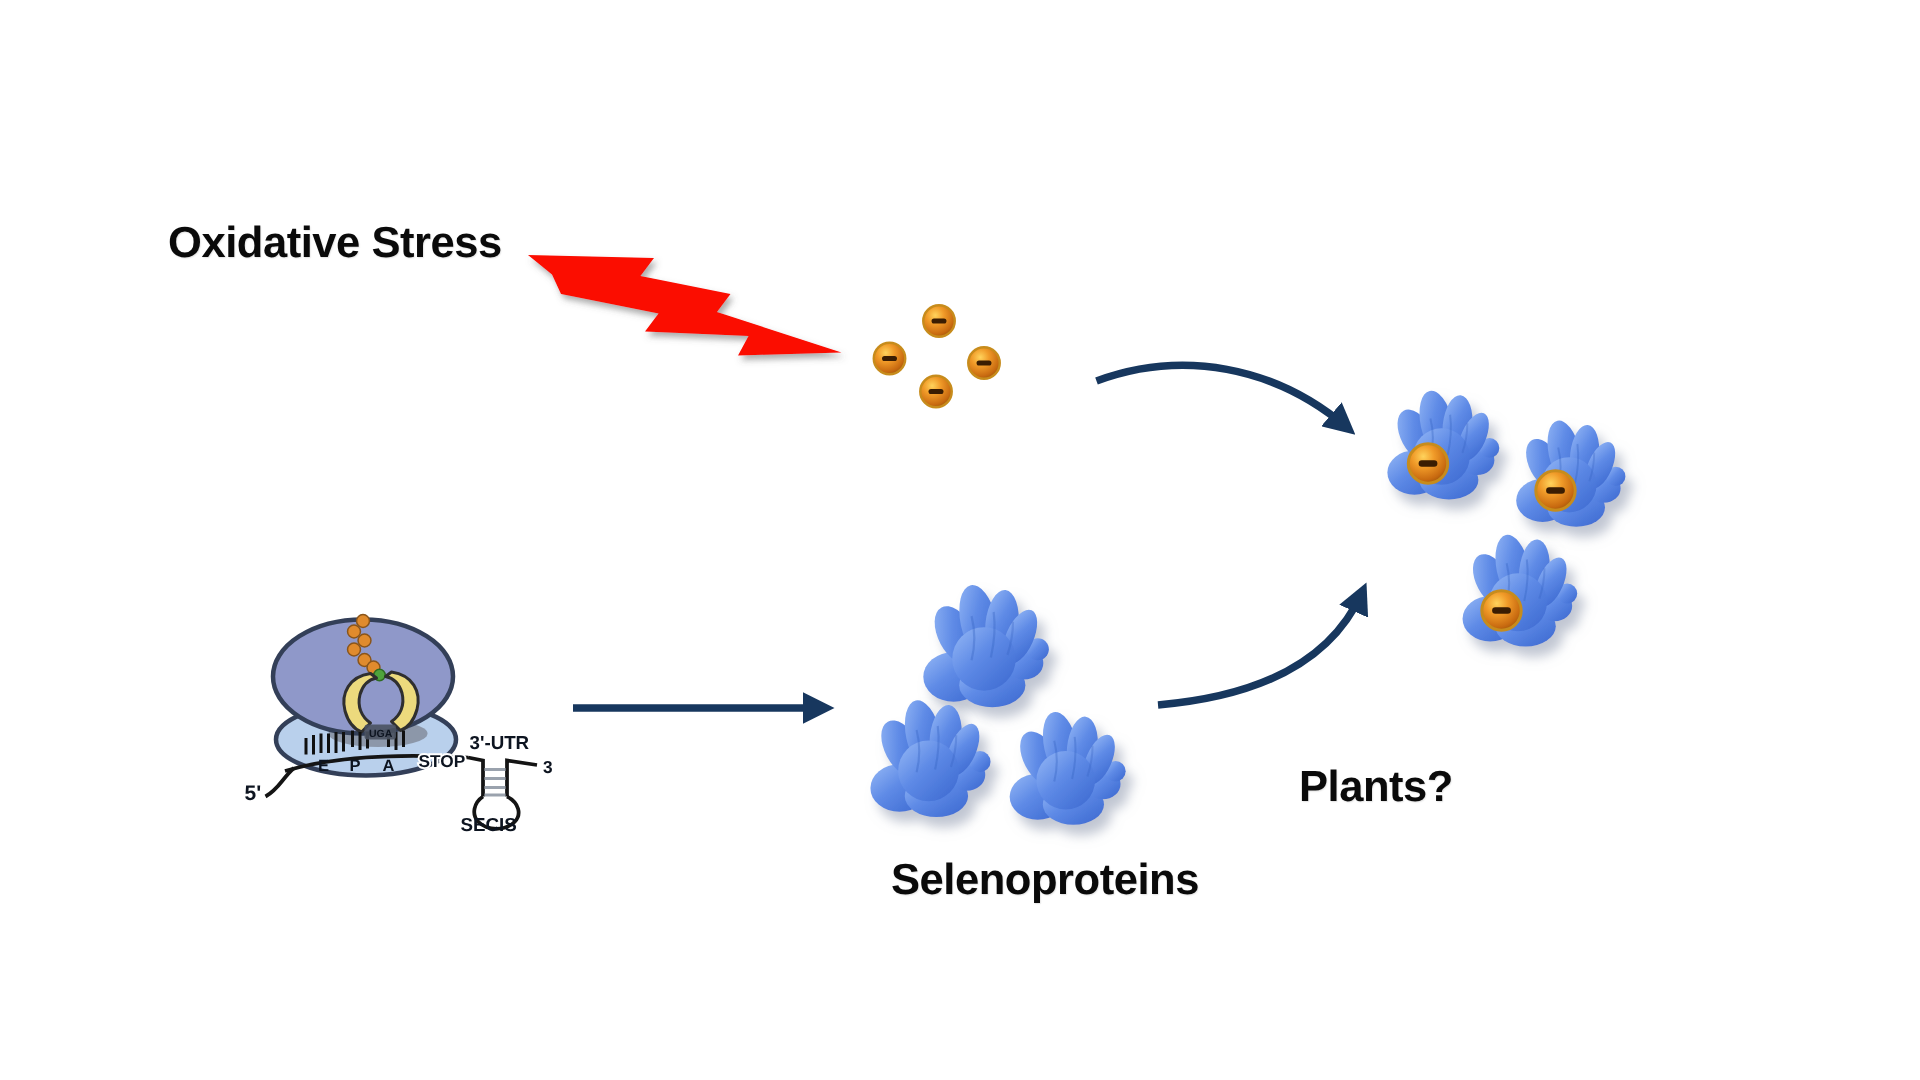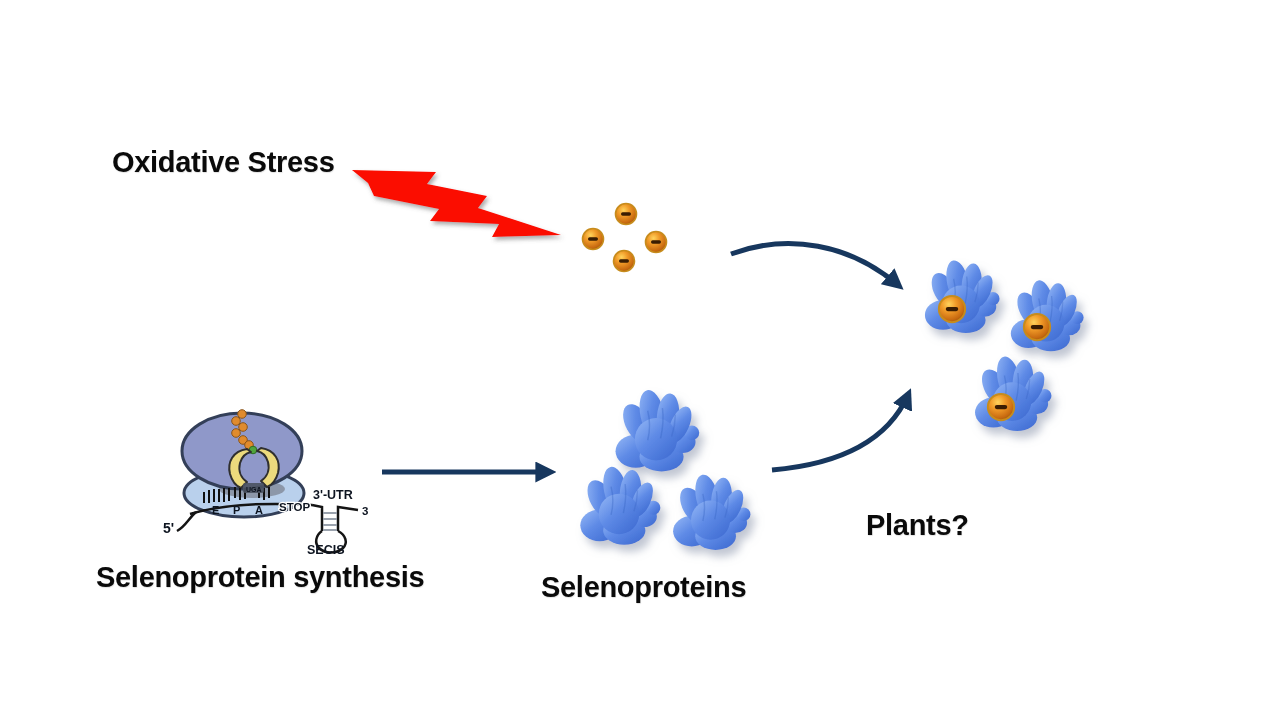--- a/index.html
+++ b/index.html
@@ -19,21 +19,21 @@
     font-weight: 700;
     color: #0a0a0a;
     font-size: 29px;
     letter-spacing: -0.3px;
     white-space: nowrap;
     text-shadow: 0.5px 0.8px 1px rgba(0,0,0,0.12);
   }
   #lbl-oxidative   { left: 112px; top: 146px; }
   #lbl-freerad     { left: 563px; top: 288px; }
   #lbl-synthesis   { left: 96px;  top: 561px; }
-  #lbl-selenoprot  { left: 541px; top: 571px; }
+  #lbl-selenoprot  { left: 594px; top: 571px; }
   #lbl-plants      { left: 866px; top: 509px; }
   svg text {
     font-family: "Liberation Sans", "DejaVu Sans", sans-serif;
     fill: #0d1420;
   }
 </style>
 </head>
 <body>
 
 <div class="slide">
@@ -183,16 +183,15 @@
       <g filter="url(#cloudShadow)">
           <use href="#cloud" transform="translate(970,352) scale(0.84)"></use>
         </g>
       <use href="#orb" transform="translate(952,309) scale(1.25)"></use>
       <use href="#orb" transform="translate(1037,327) scale(1.25)"></use>
       <use href="#orb" transform="translate(1001,407) scale(1.25)"></use>
     </g>
   </svg>
 
   <div class="lbl" id="lbl-oxidative">Oxidative Stress</div>
-  <div class="lbl" id="lbl-synthesis">Selenoprotein synthesis</div>
   <div class="lbl" id="lbl-selenoprot">Selenoproteins</div>
   <div class="lbl" id="lbl-plants">Plants?</div>
 </div>
 
 </body></html>

